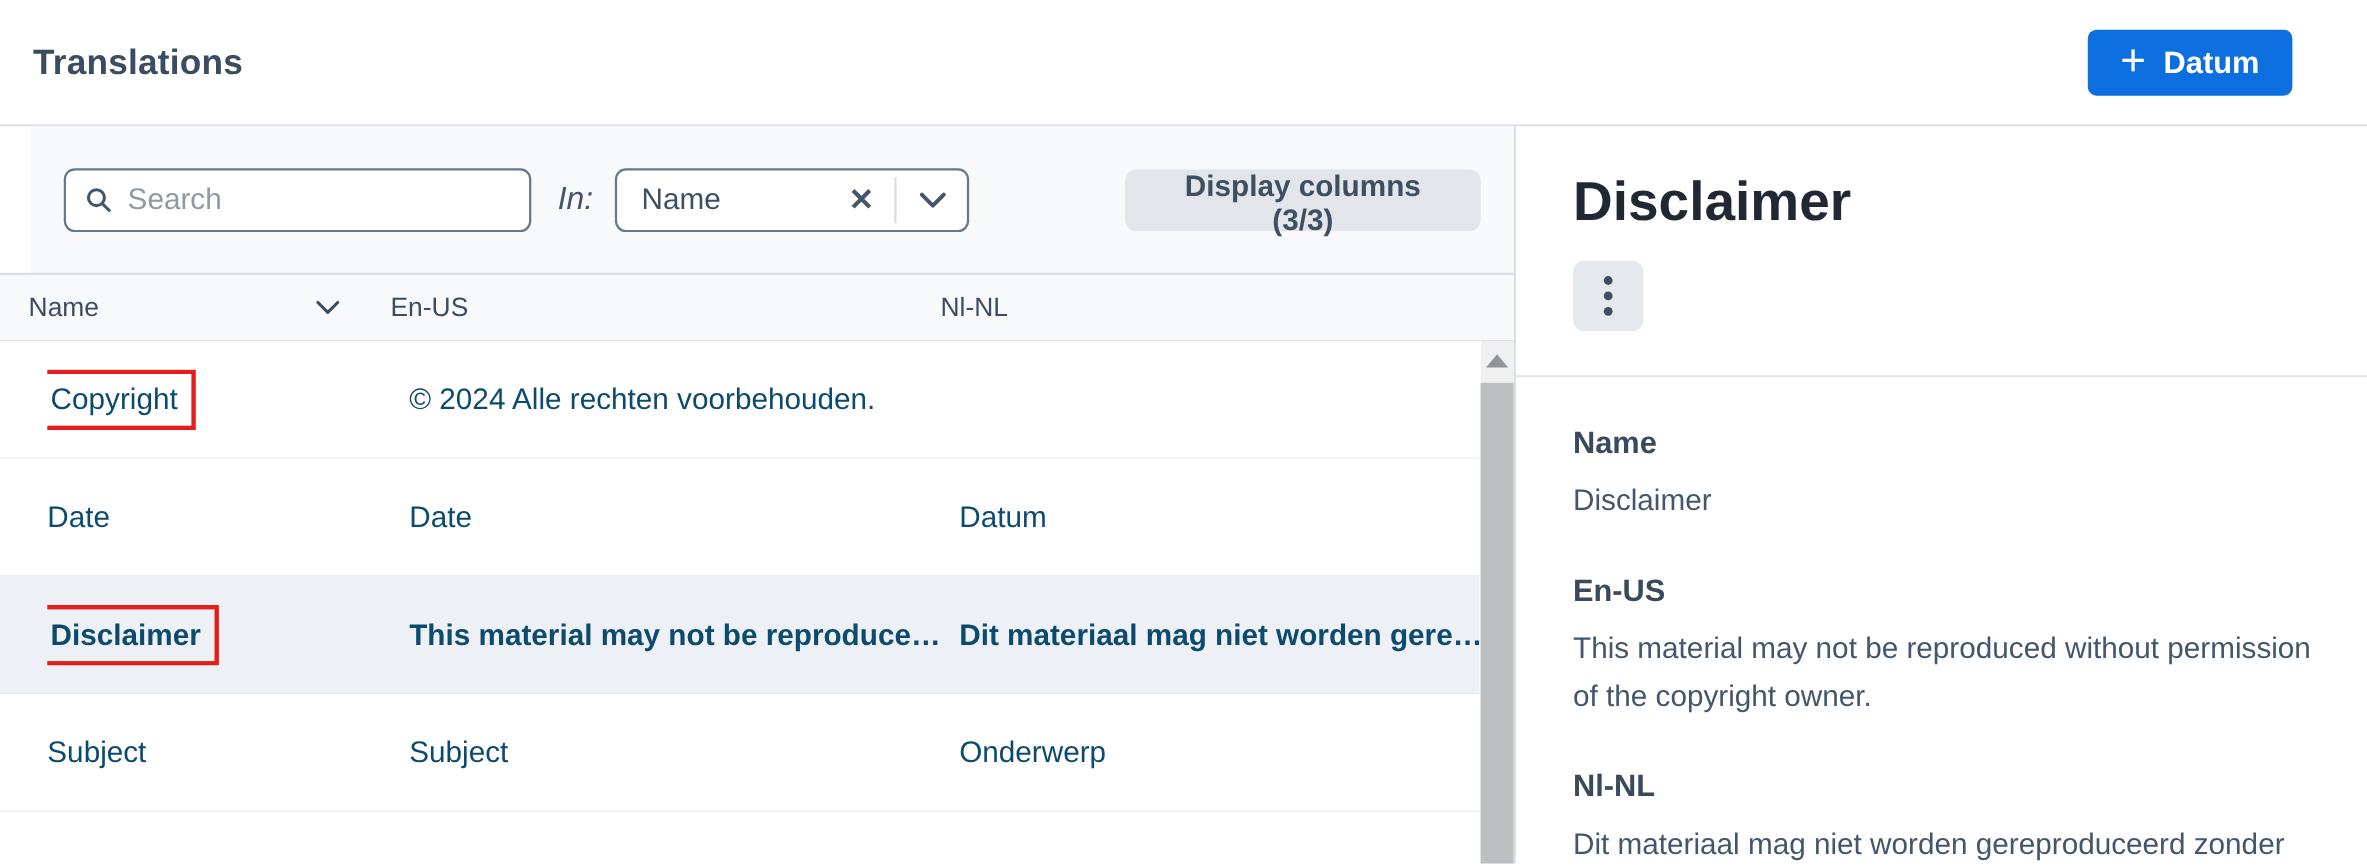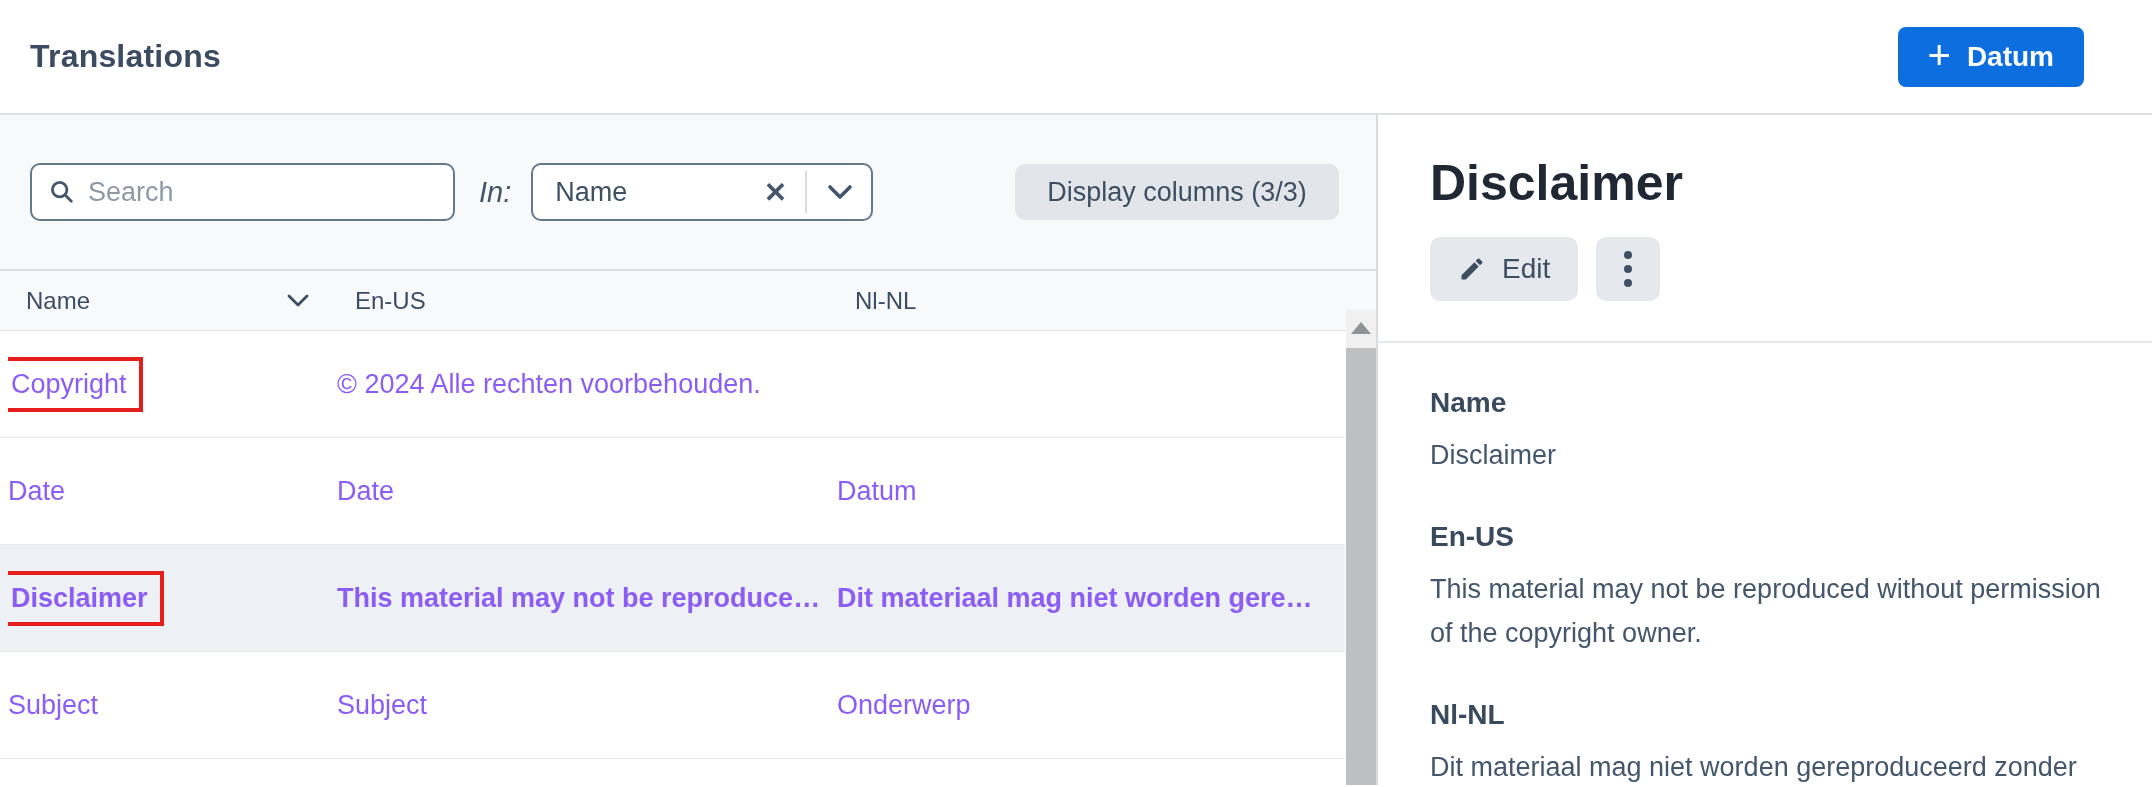--- a/index.html
+++ b/index.html
@@ -15,44 +15,44 @@
                 background:#0d6ee0; color:#fff; border:none; border-radius:8px;
                 font-family:inherit; font-size:28px; font-weight:bold; cursor:pointer; }
   .create-btn .plus { font-size:40px; font-weight:400; line-height:1; margin-top:-4px; }
 
   
   .main { display:flex; height:670px; }
   .left-panel { position:relative; width:1378px; border-right:2px solid #d6dce2; background:#fff; }
   .right-panel { flex:1; background:#fff; padding:38px 50px 0 52px; }
 
   
-  .filter-bar { height:154px; background:#f7f9fb; display:flex; align-items:center; padding:0 30px; }
+  .filter-bar { height:133px; background:#f7f9fb; display:flex; align-items:center; padding:0 30px;margin-left:28px; }
   .search-box { width:425px; height:58px; background:#fff; border:2px solid #64798c; border-radius:10px;
                 display:flex; align-items:center; padding:0 16px; gap:12px; }
   .search-box input { flex:1; border:none; outline:none; background:transparent;
                       font-family:inherit; font-size:27px; color:#3e4f63; min-width:0; }
   .search-box input::placeholder { color:#8e99a6; }
   .in-label { margin:0 20px 0 24px; font-size:29px; color:#44546a;font-style:italic; }
   .field-select { width:342px; height:58px; background:#fff; border:2px solid #64798c; border-radius:10px;
                   display:flex; align-items:center; padding:0 6px 0 22px; font-size:27px; color:#3e4f63; cursor:pointer; }
   .field-select .val { flex:1; }
   .clear-x { font-size:28px; font-weight:bold; color:#44566c; padding:0 10px; cursor:pointer; }
   .select-sep { width:2px; height:42px; background:#d8dde2; margin:0 8px; }
   .chev-btn { padding:0 12px; display:flex; align-items:center; cursor:pointer; }
   .display-cols { margin-left:142px; height:56px; padding:0 32px; background:#e2e5e9; border:none;
-                  border-radius:10px; font-family:inherit; font-size:27px; color:#3e4f63; cursor:pointer; }
+                  border-radius:10px; font-family:inherit; font-size:27px; color:#3e4f63; cursor:pointer;font-weight:bold; }
 
   
   .thead { display:grid; grid-template-columns:329px 500px 1fr; align-items:center; height:62px;
            background:#f7f9fb; border-top:2px solid #d9dde2; border-bottom:1px solid #dfe3e8;
            padding-left:26px; font-size:24px; color:#3c4c62; }
   .th-name { display:flex; align-items:center; justify-content:space-between; padding-right:46px; cursor:pointer; }
   .tbody { margin-right:31px; }
   .trow { display:grid; grid-template-columns:329px 500px 1fr; align-items:center; height:107px;
-          padding-left:8px; border-bottom:1px solid #e6e9ed; font-size:27px; color:#8b5cf6;
+          padding-left:43px; border-bottom:1px solid #e6e9ed; font-size:27px; color:#0c4a6e;
           background:#fff; cursor:pointer; }
   .trow.selected { background:#edf0f4; font-weight:bold; }
   .cell { white-space:nowrap; overflow:hidden; padding-right:20px; }
   .annotation { display:inline-block; border:4px solid #e41d1d; padding:8px 12px; margin-left:-13px; }
 
   
   .vscrollbar { position:absolute; top:195px; right:0; bottom:0; width:30px; background:#f0f0f0; }
   .scroll-up { height:36px; display:flex; align-items:center; justify-content:center; cursor:pointer; }
   .scroll-up .tri { width:0; height:0; border-left:10px solid transparent; border-right:10px solid transparent;
                     border-bottom:12px solid #8f9499; }
@@ -155,28 +155,20 @@
           <span class="tri"></span>
         </div>
         <div class="scroll-thumb"></div>
       </div>
     </section>
 
     <aside class="right-panel">
       <div class="detail-title">Disclaimer</div>
 
       <div class="detail-actions">
-        <button class="edit-btn">
-          <span>
-            <svg width="28" height="28" viewBox="0 0 24 24" fill="#3f4f63">
-              <path d="M3 17.25V21h3.75L17.81 9.94l-3.75-3.75L3 17.25zM20.71 7.04c.39-.39.39-1.02 0-1.41l-2.34-2.34a.9959.9959 0 0 0-1.41 0l-1.83 1.83 3.75 3.75 1.83-1.83z"></path>
-            </svg>
-          </span>
-          <span>Edit</span>
-        </button>
         <button class="kebab-btn">
           <span>
             <svg width="10" height="40" viewBox="0 0 10 40" fill="#3f4f63">
               <circle cx="5" cy="6" r="4"></circle>
               <circle cx="5" cy="20" r="4"></circle>
               <circle cx="5" cy="34" r="4"></circle>
             </svg>
           </span>
         </button>
       </div>

